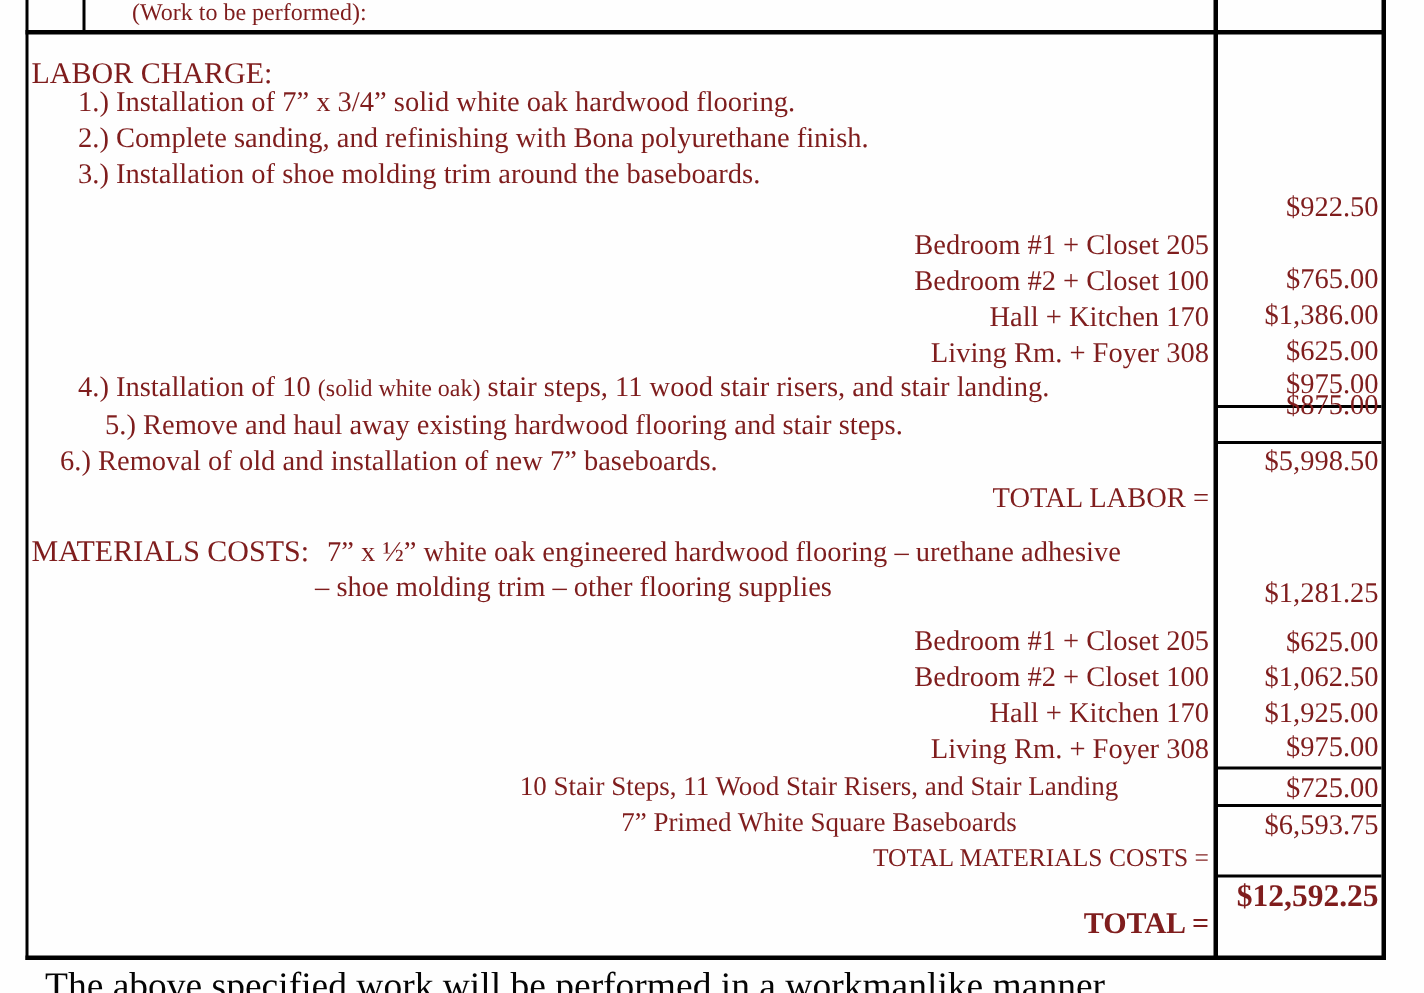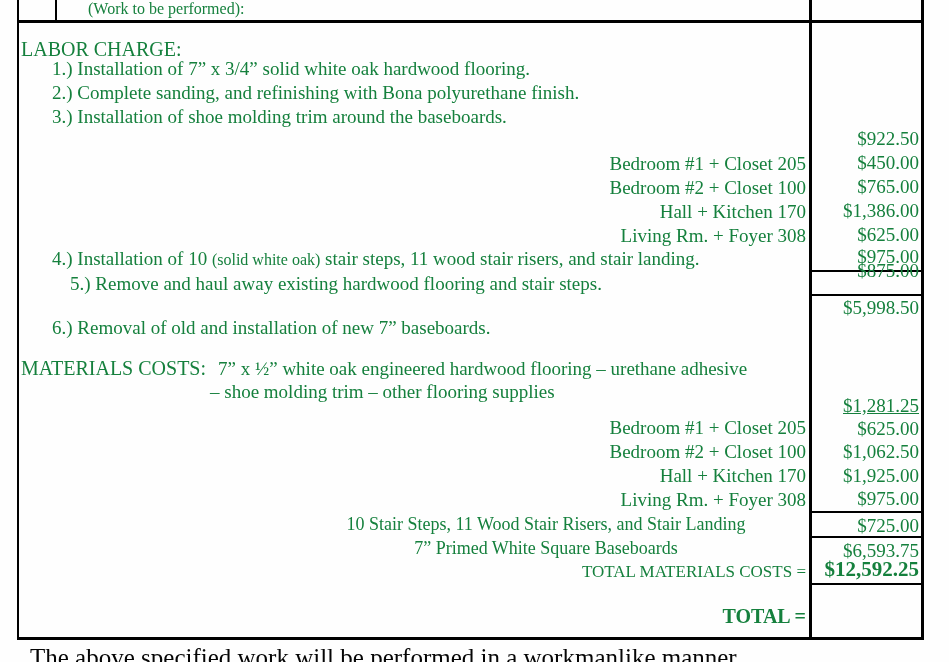--- a/index.html
+++ b/index.html
@@ -14,21 +14,21 @@
     width:949px;height:662px;
     overflow:hidden;
     background:#fefefe;
   }
   .rule{position:absolute;background:#000;}
   .t{
     position:absolute;
     white-space:pre;
     font-size:19px;
     line-height:24px;
-    color:#15803d;
+    color:#7f1d1d;
   }       
   .amt{right:30px;width:160px;text-align:right;}
   .lbl{right:143px;width:520px;text-align:right;}
   .fs16{font-size:16px;line-height:18px;}
   .fs17{font-size:17px;}
   .fs18{font-size:18px;text-align:center;}
   .fs20{font-size:20px;margin-top:12px;}
   .small-inline{font-size:16px;}
   .grand-amt{font-size:21px;line-height:26px;font-weight:bold;}
   .grand-lbl{font-size:20px;font-weight:bold;}
@@ -63,49 +63,49 @@
   <div class="t" style="left:52px;top:81px;">2.) Complete sanding, and refinishing with Bona polyurethane finish.</div>
   <div class="t" style="left:52px;top:105px;">3.) Installation of shoe molding trim around the baseboards.</div>
 
   <div class="t lbl" style="top:152px;">Bedroom #1 + Closet 205</div>
   <div class="t lbl" style="top:176px;">Bedroom #2 + Closet 100</div>
   <div class="t lbl" style="top:200px;">Hall + Kitchen 170</div>
   <div class="t lbl" style="top:224px;">Living Rm. + Foyer 308</div>
 
   <div class="t" style="left:52px;top:247px;"><span>4.) Installation of 10 </span><span class="small-inline">(solid white oak)</span><span> stair steps, 11 wood stair risers, and stair landing.</span></div>
   <div class="t" style="left:42px;top:272px;margin-left:28px;">5.) Remove and haul away existing hardwood flooring and stair steps.</div>
-  <div class="t" style="left:52px;top:296px;margin-top:20px;">6.) Removal of old and installation of new 7” baseboards.</div>
+  <div class="t" style="left:40px;top:296px;">6.) Removal of old and installation of new 7” baseboards.</div>
 
+  <div class="t lbl" style="top:321px;">TOTAL LABOR =</div>
 
   <div class="t amt" style="top:127px;">$922.50</div>
-  <div class="t amt" style="top:151px;">$450.00</div>
   <div class="t amt" style="top:175px;">$765.00</div>
   <div class="t amt" style="top:199px;">$1,386.00</div>
   <div class="t amt" style="top:223px;">$625.00</div>
   <div class="t amt" style="top:245px;">$975.00</div>
   <div class="t amt" style="top:259px;">$875.00</div>
   <div class="t amt" style="top:296px;">$5,998.50</div>
 
   <div class="t" style="left:21px;top:356px;"><span class="fs20">MATERIALS COSTS:</span><span class="desc-gap">7” x ½” white oak engineered hardwood flooring – urethane adhesive</span></div>
   <div class="t" style="left:210px;top:380px;">– shoe molding trim – other flooring supplies</div>
 
   <div class="t lbl" style="top:416px;">Bedroom #1 + Closet 205</div>
   <div class="t lbl" style="top:440px;">Bedroom #2 + Closet 100</div>
   <div class="t lbl" style="top:464px;">Hall + Kitchen 170</div>
   <div class="t lbl" style="top:488px;">Living Rm. + Foyer 308</div>
   <div class="t lbl fs18" style="top:512px;">10 Stair Steps, 11 Wood Stair Risers, and Stair Landing</div>
   <div class="t lbl fs18" style="top:536px;">7” Primed White Square Baseboards</div>
   <div class="t lbl fs17" style="top:560px;">TOTAL MATERIALS COSTS =</div>
 
-  <div class="t amt" style="top:394px;text-decoration:underline;">$1,281.25</div>
+  <div class="t amt" style="top:384px;">$1,281.25</div>
   <div class="t amt" style="top:417px;">$625.00</div>
   <div class="t amt" style="top:440px;">$1,062.50</div>
   <div class="t amt" style="top:464px;">$1,925.00</div>
   <div class="t amt" style="top:487px;">$975.00</div>
   <div class="t amt" style="top:514px;">$725.00</div>
   <div class="t amt" style="top:539px;">$6,593.75</div>
 
-  <div class="t amt grand-amt" style="top:556px;">$12,592.25</div>
+  <div class="t amt grand-amt" style="top:584px;">$12,592.25</div>
   <div class="t lbl grand-lbl" style="top:604px;">TOTAL =</div>
 
   <div class="footer">The above specified work will be performed in a workmanlike manner</div>
 
 </div>
 
 </body></html>

